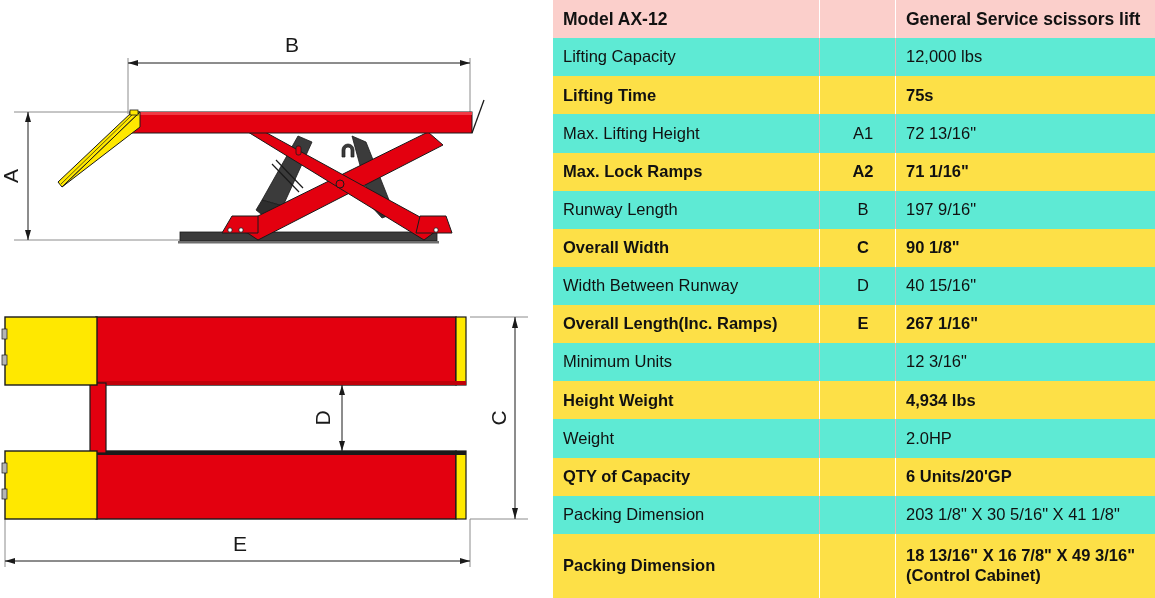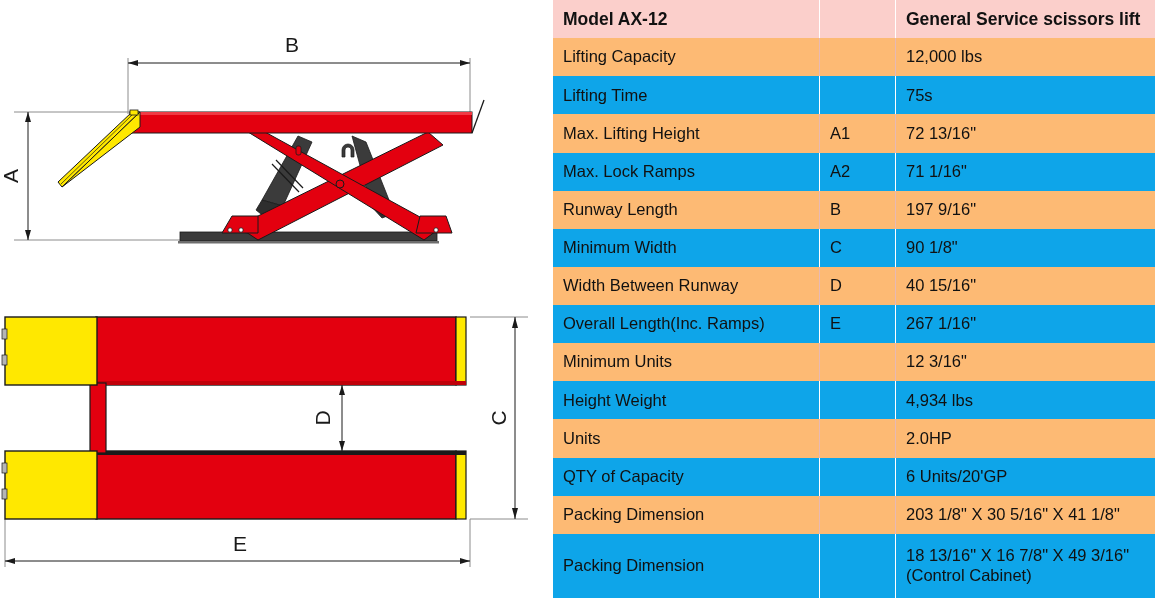--- a/index.html
+++ b/index.html
@@ -31,29 +31,29 @@
     padding:0 0 0 10px;
     vertical-align:middle;
     font-size:16.5px;
     color:#111111;
     line-height:1.18;
     border:none;
     white-space:pre-line;
   }
   #spec-table tr{height:38px;}
   #spec-table tr.row-tall{height:64px;}
-  #spec-table tr.pink td{background:#0ea5e9;}
-  #spec-table tr.white td{background:#fdba74;}
+  #spec-table tr.pink td{background:#fde047;font-weight:bold;}
+  #spec-table tr.white td{background:#5eead4;}
   #spec-table tr.header td{
     background:#fbcfcb;
     font-weight:bold;
     font-size:17.5px;
   }
   .c-label{width:257px;}
-  .c-code{width:66px;text-align:left;padding:0 8px 0 0;font-size:16.5px;}
+  .c-code{width:66px;text-align:center;padding:0 8px 0 0;font-size:16.5px;}
   .c-value{width:279px;}
   
   #spec-table td.c-label, #spec-table td.c-code{
     box-shadow:inset -1px 0 0 #ffffff;
   }
   #spec-table tr.white td.c-label, #spec-table tr.white td.c-code{
     box-shadow:inset -1px 0 0 #e6b9b5;
   }
 </style>
 </head>
@@ -230,21 +230,21 @@
         <td class="c-value">71 1/16"</td>
       </tr>
 
       <tr class="white">
         <td class="c-label">Runway Length</td>
         <td class="c-code">B</td>
         <td class="c-value">197 9/16"</td>
       </tr>
 
       <tr class="pink">
-        <td class="c-label">Minimum Width</td>
+        <td class="c-label">Overall Width</td>
         <td class="c-code">C</td>
         <td class="c-value">90 1/8"</td>
       </tr>
 
       <tr class="white">
         <td class="c-label">Width Between Runway</td>
         <td class="c-code">D</td>
         <td class="c-value">40 15/16"</td>
       </tr>
 
@@ -260,21 +260,21 @@
         <td class="c-value">12 3/16"</td>
       </tr>
 
       <tr class="pink">
         <td class="c-label">Height Weight</td>
         <td class="c-code"></td>
         <td class="c-value">4,934 lbs</td>
       </tr>
 
       <tr class="white">
-        <td class="c-label">Units</td>
+        <td class="c-label">Weight</td>
         <td class="c-code"></td>
         <td class="c-value">2.0HP</td>
       </tr>
 
       <tr class="pink">
         <td class="c-label">QTY of Capacity</td>
         <td class="c-code"></td>
         <td class="c-value">6 Units/20'GP</td>
       </tr>
 

